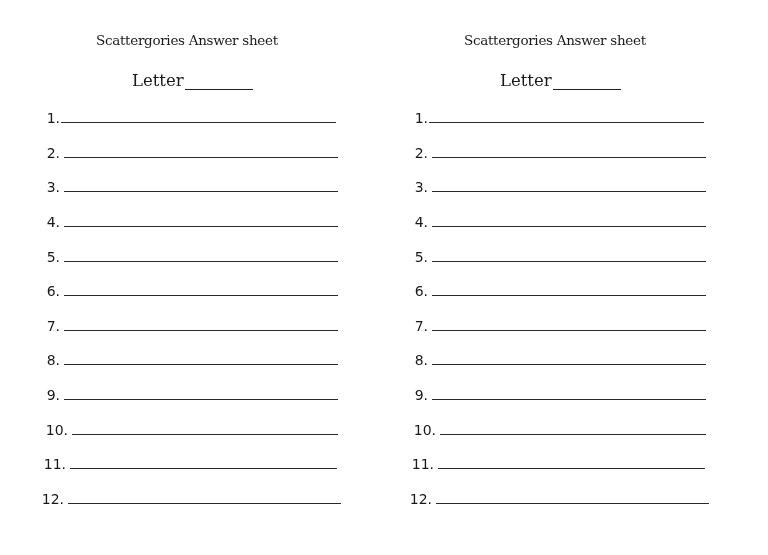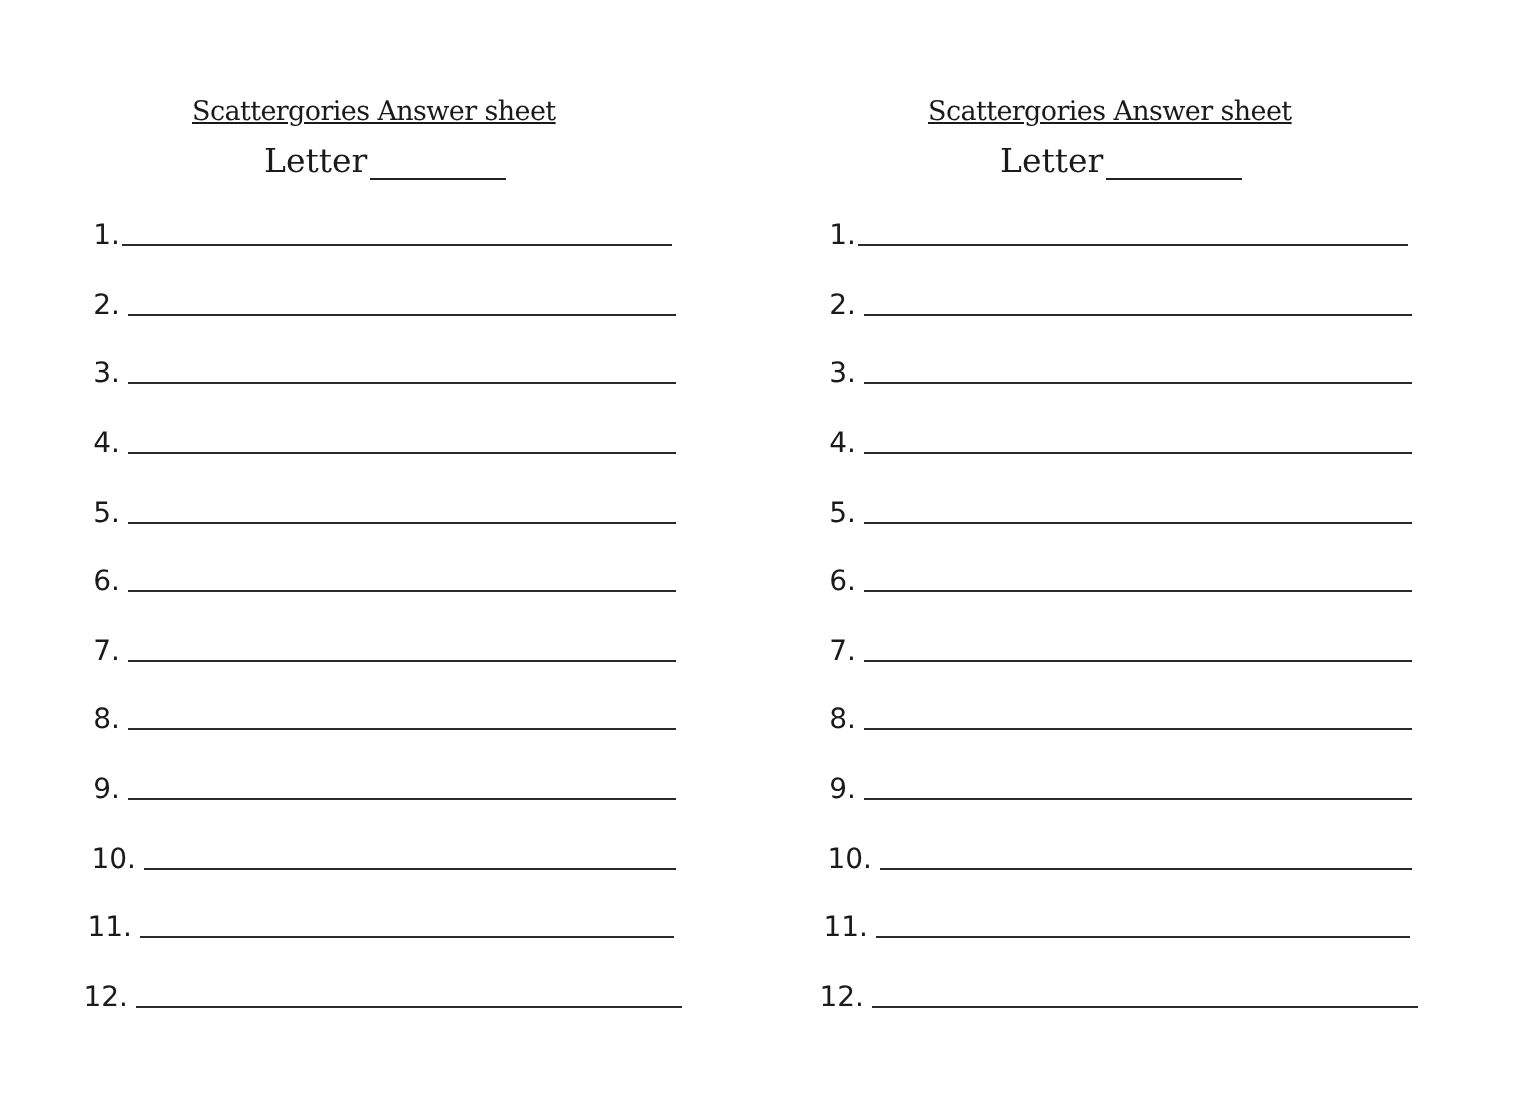--- a/index.html
+++ b/index.html
@@ -4,24 +4,23 @@
   <style>
     html, body { margin: 0; padding: 0; }
     body {
       width: 768px; height: 555px; background: #ffffff; position: relative; overflow: hidden;
       font-family: "DejaVu Sans", sans-serif; color: #1a1a1a;
     }
     .sheet { position: absolute; top: 0; width: 384px; height: 555px; }
     .sheet.left { left: 0; }
     .sheet.right { left: 368px; }
     .title {
-      position: absolute; top: 48px; left: 96px; width: 200px;
+      position: absolute; top: 32px; left: 96px; width: 200px;
       font-size: 13.5px; letter-spacing: -0.3px; white-space: nowrap;
       font-family: "DejaVu Serif", serif;
-      text-decoration: underline;
     }
     .letter {
       position: absolute; top: 71px; left: 132px;
       font-size: 16.5px; white-space: nowrap; font-family: "DejaVu Serif", serif;
       display: flex; align-items: flex-end;
     }
     .letter-blank { display: inline-block; width: 68px; border-bottom: 1px solid #222; margin-left: 1px; height: 14px; }
     .row { position: absolute; left: 0; height: 20px; display: flex; align-items: flex-end; }
     .num { font-size: 14px; font-family: "DejaVu Sans", sans-serif; text-align: right; white-space: nowrap; }
     .line { border-bottom: 1px solid #2a2a2a; height: 1px; margin-bottom: 3px; }

